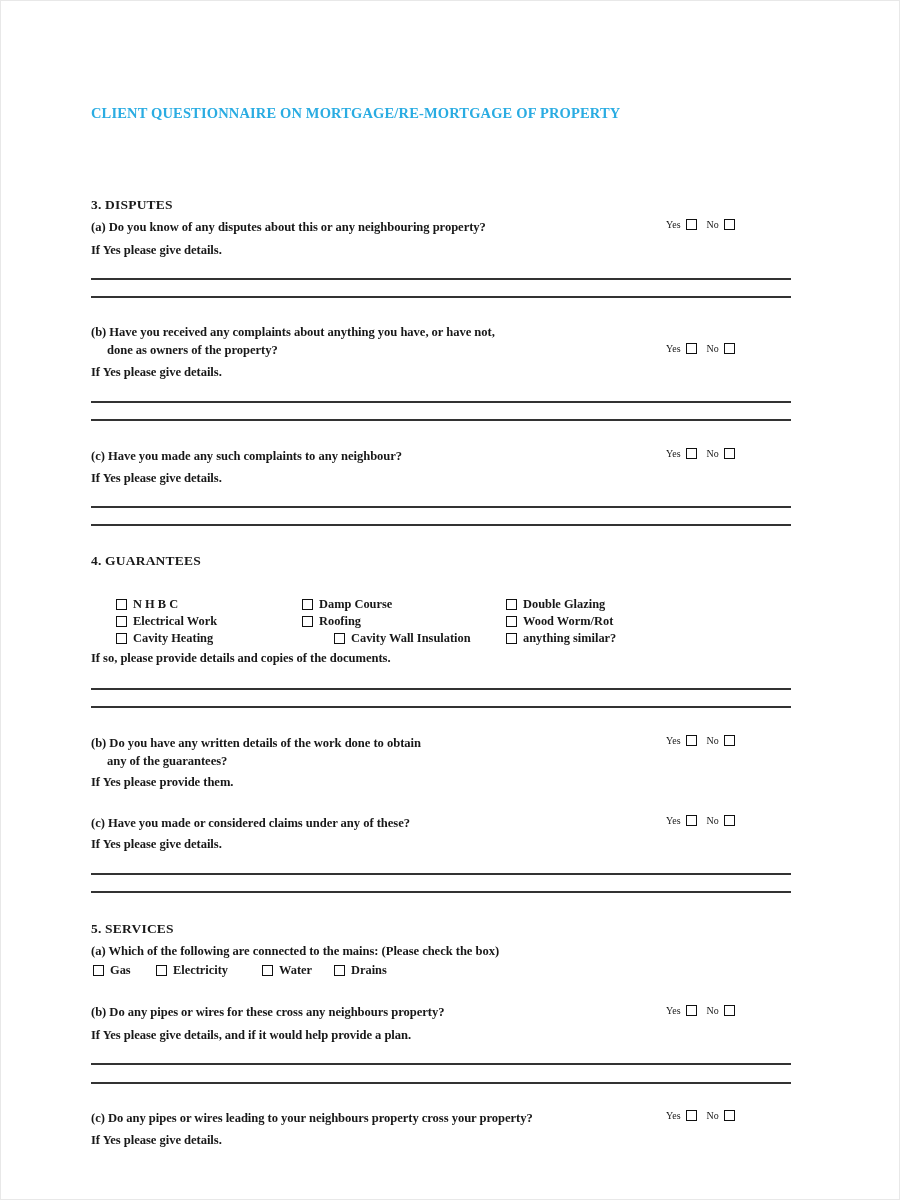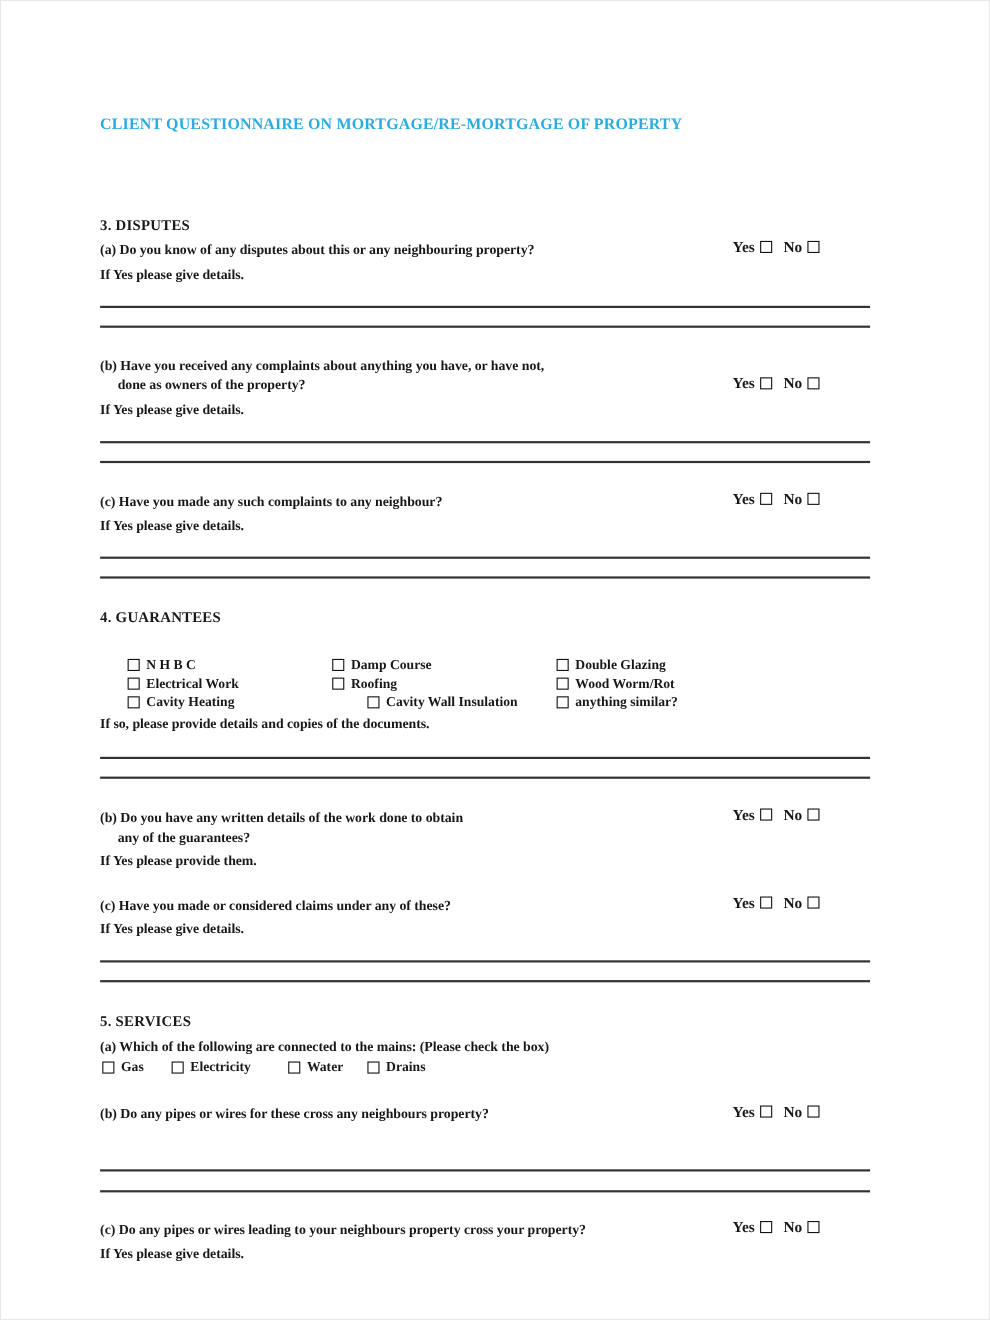--- a/index.html
+++ b/index.html
@@ -59,23 +59,23 @@
     font-weight: bold;
     color: #181818;
     white-space: nowrap;
     letter-spacing: -0.05px;
   }
 
   
   .yesno {
     position: absolute;
     display: flex;
-    align-items: flex-start;
-    font-size: 14px;
-    font-weight: bold;
+    align-items: center;
+    font-size: 10px;
+    font-weight: normal;
     color: #181818;
     white-space: nowrap;
   }
   .yesno .lbl { line-height: 1; }
   .yesno .gap { display: inline-block; width: 10px; }
   .cbox {
     display: inline-block;
     width: 11px;
     height: 11px;
     border: 1.3px solid #111111;
@@ -254,20 +254,21 @@
     </div>
 
     <div class="qline" style="left:90px; top:1004px;">(b) Do any pipes or wires for these cross any neighbours property?</div>
     <div class="yesno" style="left:665px; top:1004px;">
       <span class="lbl">Yes</span>
       <span class="cbox"></span>
       <span class="gap"></span>
       <span class="lbl">No</span>
       <span class="cbox"></span>
     </div>
+    <div class="qline" style="left:90px; top:1027px;">If Yes please give details, and if it would help provide a plan.</div>
     <div class="rule" style="top:1062px;"></div>
     <div class="rule" style="top:1081px;"></div>
 
     <div class="qline" style="left:90px; top:1110px;">(c) Do any pipes or wires leading to your neighbours property cross your property?</div>
     <div class="yesno" style="left:665px; top:1109px;">
       <span class="lbl">Yes</span>
       <span class="cbox"></span>
       <span class="gap"></span>
       <span class="lbl">No</span>
       <span class="cbox"></span>

